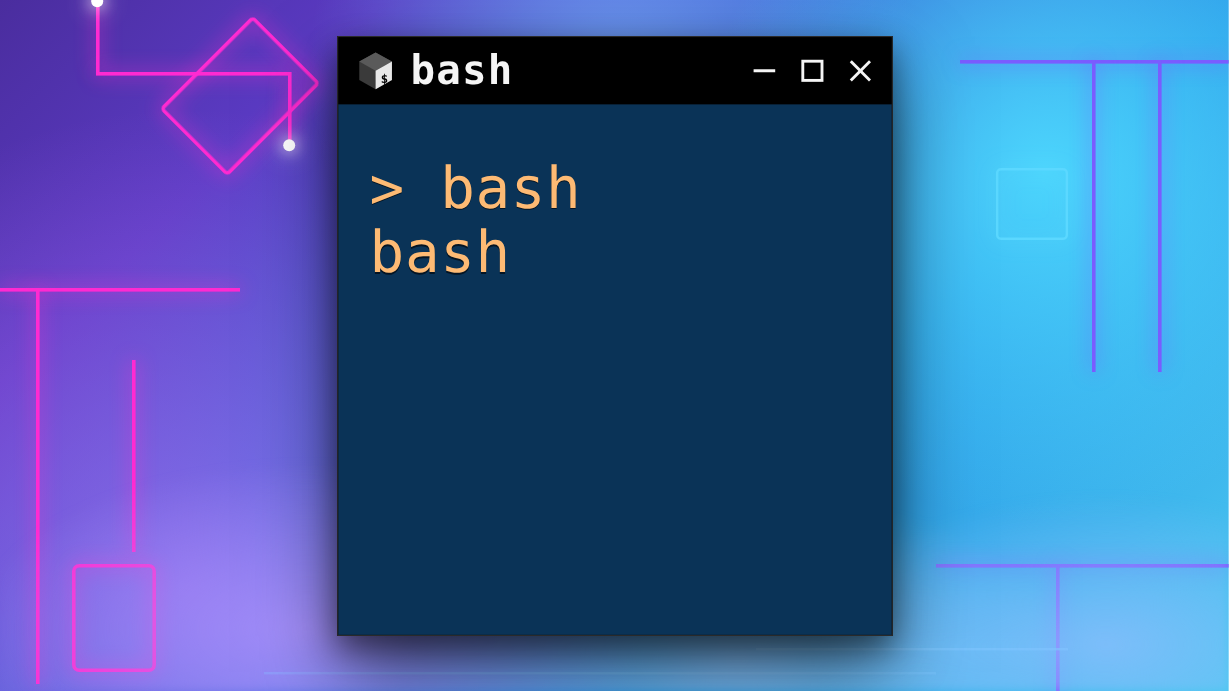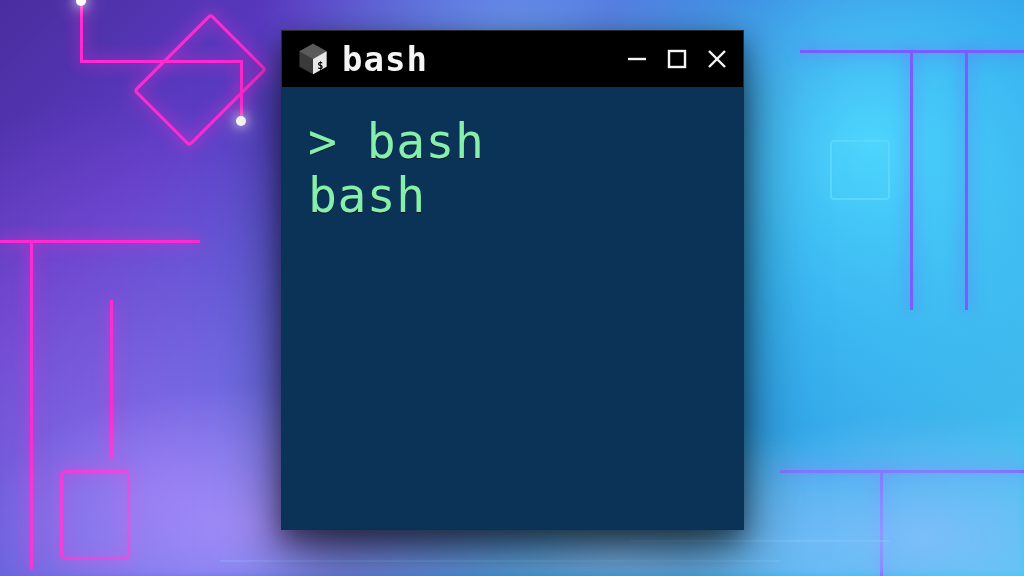--- a/index.html
+++ b/index.html
@@ -69,25 +69,25 @@
     .app-icon svg { width:34px; height:34px; display:block; }
     .app-title { font-family: Consolas, "DejaVu Sans Mono", Menlo, monospace; font-weight:700; font-size:34px; color:#f5f5f5; letter-spacing:1px; }
     .spacer { flex:1; }
     .win-controls { display:flex; align-items:center; gap:16px; }
     .wc { width:24px; height:24px; display:flex; align-items:center; justify-content:center; color:#f5f5f5; cursor:pointer; }
     .wc svg { width:22px; height:22px; stroke:#f5f5f5; stroke-width:2.4; fill:none; }
 
     .term-body {
       flex:1;
       background: #0a3357;
-      padding: 28px 26px;
+      padding: 44px 26px;
       font-family: Consolas, "DejaVu Sans Mono", Menlo, monospace;
       font-size: 48px;
       line-height: 1.12;
-      color: #86efac;
+      color: #fdba74;
       letter-spacing: 0.5px;
       white-space: pre-wrap;
       word-break: break-word;
       text-shadow: 0 1px 0 rgba(0,0,0,0.6);
     }
     .prompt-line { display:block; }
   </style>
 </head>
 <body>
 

